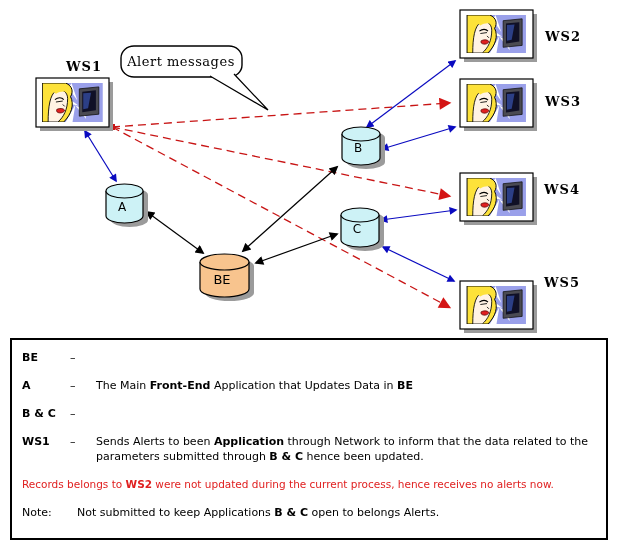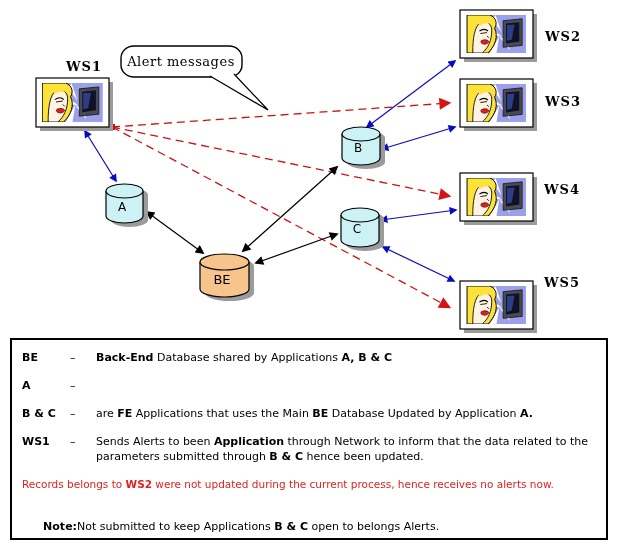--- a/index.html
+++ b/index.html
@@ -18,22 +18,22 @@
   .blk{stroke:#000;stroke-width:1.2;fill:none;}
   .red{stroke:#c81414;stroke-width:1.3;stroke-dasharray:8 5;fill:none;}
 
   .legend{position:absolute;left:10px;top:338px;width:598px;height:202px;border:2px solid #000;
           background:#fff;box-sizing:border-box;padding:10px 8px 0 10px;
           font-size:11px;color:#000;}
   .lrow{display:flex;line-height:15px;margin-bottom:13px;}
   .term{width:48px;font-weight:bold;flex:none;}
   .dash{width:26px;flex:none;}
   .desc{flex:1;}
-  .alert-line{color:#e02020;font-size:10.5px;line-height:14px;white-space:nowrap;margin-bottom:28px;}
-  .note-term{width:55px;font-weight:bold;flex:none;text-align:right;}
+  .alert-line{color:#e02020;font-size:10.5px;line-height:14px;white-space:nowrap;margin-bottom:14px;}
+  .note-term{width:55px;font-weight:normal;flex:none;}
 </style>
 </head>
 <body>
 
 <div id="stage">
 
   <svg width="628" height="338" viewBox="0 0 628 338" style="position:absolute;left:0;top:0;">
     <defs>
       <marker id="mblue" viewBox="0 0 10 10" refX="8" refY="5" markerWidth="9" markerHeight="8" markerUnits="userSpaceOnUse" orient="auto-start-reverse">
         <path d="M0,0 L10,5 L0,10 z" fill="#0a0ac0"></path>
@@ -155,32 +155,31 @@
       <use href="#wsicon" x="466" y="286" width="61" height="38"></use>
     </g>
     <text class="nlabel" x="562" y="287" text-anchor="middle">WS5</text>
   </svg>
 
   <div class="legend">
 
     <div class="lrow">
       <span class="term">BE</span>
       <span class="dash">–</span>
-      <span class="desc"><b>Back-End</b><span> Database shared by Applications </span><b>A, B &amp; C</b></span>
     </div>
 
     <div class="lrow">
       <span class="term">A</span>
       <span class="dash">–</span>
+      <span class="desc"><span>The Main </span><b>Front-End</b><span> Application that Updates Data in </span><b>BE</b></span>
     </div>
 
     <div class="lrow">
       <span class="term">B &amp; C</span>
       <span class="dash">–</span>
-      <span class="desc"><span>are </span><b>FE</b><span> Applications that uses the Main </span><b>BE</b><span> Database Updated by Application </span><b>A.</b></span>
     </div>
 
     <div class="lrow">
       <span class="term">WS1</span>
       <span class="dash">–</span>
       <span class="desc"><span>Sends Alerts to been </span><b>Application</b><span> through Network to inform that the data related to the parameters submitted through </span><b>B &amp; C</b><span> hence been updated.</span></span>
     </div>
 
     <div class="alert-line"><span>Records belongs to </span><b>WS2</b><span> were not updated during the current process, hence receives no alerts now.</span></div>
 

